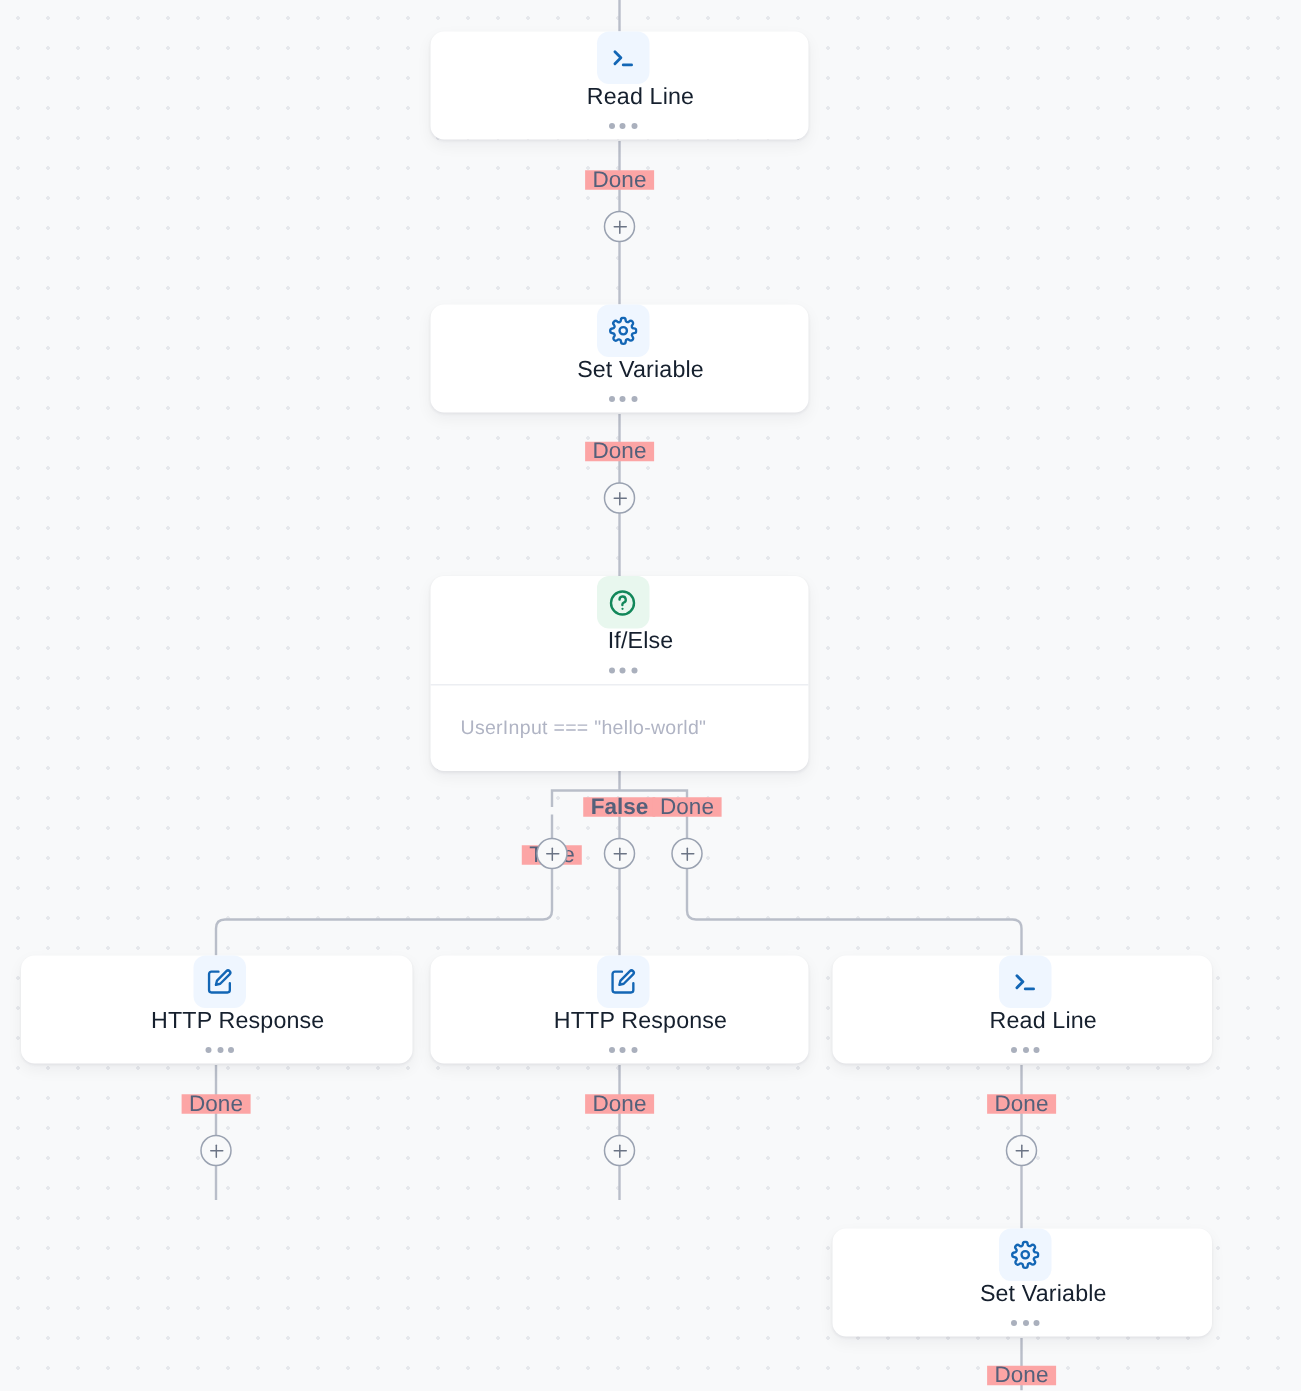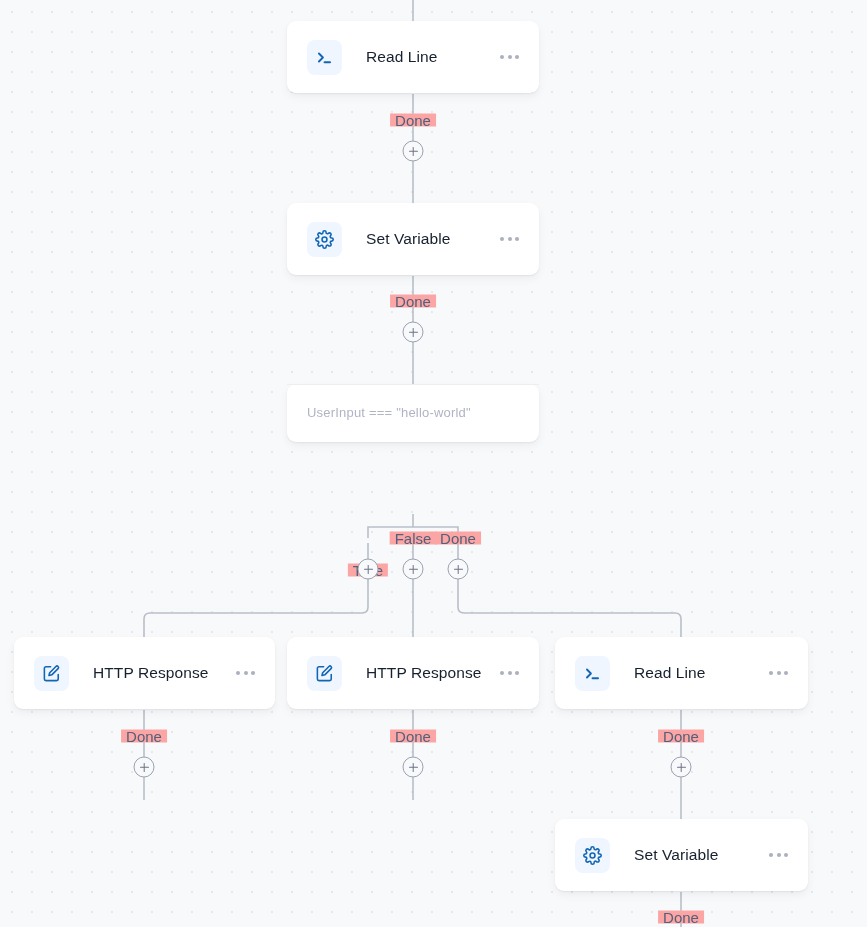--- a/index.html
+++ b/index.html
@@ -51,20 +51,21 @@
     border-radius: 9px;
     box-shadow: 0 1px 2px rgba(16,24,40,0.06),
                 0 4px 10px rgba(16,24,40,0.05);
     z-index: 3;
   }
   .node-header {
     display: flex;
     align-items: center;
     height: 72px;
     padding: 0 16px 0 20px;
+    flex-direction: column;
   }
   .node-icon {
     width: 35px;
     height: 35px;
     border-radius: 8px;
     display: flex;
     align-items: center;
     justify-content: center;
     flex: 0 0 auto;
   }
@@ -215,20 +216,35 @@
       <div class="node-title">Set Variable</div>
       <div class="node-menu">
         <i></i>
           <i></i>
           <i></i>
       </div>
     </div>
   </div>
 
   <div class="node" style="left:287px; top:384px; width:252px;">
+    <div class="node-header">
+      <div class="node-icon green">
+        <svg class="gi" width="20" height="20" viewBox="0 0 24 24" fill="none" stroke="currentColor" stroke-width="1.9" stroke-linecap="round" stroke-linejoin="round">
+          <circle cx="12" cy="12" r="9.2"></circle>
+          <path d="M9.6 9.3a2.5 2.5 0 1 1 3.3 2.4c-.7.27-1 .8-1 1.5v.4"></path>
+          <circle cx="12" cy="16.6" r="0.9" fill="currentColor" stroke="none"></circle>
+        </svg>
+      </div>
+      <div class="node-title">If/Else</div>
+      <div class="node-menu">
+        <i></i>
+          <i></i>
+          <i></i>
+      </div>
+    </div>
     <div class="node-divider"></div>
     <div class="node-body">UserInput === "hello-world"</div>
   </div>
 
   <div class="node" style="left:14px; top:637px; width:261px;">
     <div class="node-header">
       <div class="node-icon blue">
         <svg class="gi" width="19" height="19" viewBox="0 0 24 24" fill="none" stroke="currentColor" stroke-width="2" stroke-linecap="round" stroke-linejoin="round">
           <path d="M20.5 13.2V19a2 2 0 0 1-2 2H5a2 2 0 0 1-2-2V5.5a2 2 0 0 1 2-2h5.9"></path>
           <path d="M17.6 3.1a1.9 1.9 0 0 1 2.7 2.7L12.4 13.7l-3.6.9.9-3.6z"></path>
@@ -290,21 +306,21 @@
         <i></i>
           <i></i>
           <i></i>
       </div>
     </div>
   </div>
 
   <div class="edge-label" style="left:413px; top:120px;">Done</div>
   <div class="edge-label" style="left:413px; top:301px;">Done</div>
   <div class="edge-label" style="left:368px; top:538px;margin-top:32px;">True</div>
-  <div class="edge-label" style="left:413px; top:538px;">False</div>
+  <div class="edge-label" style="left:413px; top:538px;font-weight:bold;">False</div>
   <div class="edge-label" style="left:458px; top:538px;">Done</div>
   <div class="edge-label" style="left:144px; top:736px;">Done</div>
   <div class="edge-label" style="left:413px; top:736px;">Done</div>
   <div class="edge-label" style="left:681px; top:736px;">Done</div>
   <div class="edge-label" style="left:681px; top:917px;">Done</div>
 
   <div class="plus-btn" style="left:413px; top:151px;"></div>
   <div class="plus-btn" style="left:413px; top:332px;"></div>
   <div class="plus-btn" style="left:368px; top:569px;"></div>
   <div class="plus-btn" style="left:413px; top:569px;"></div>

